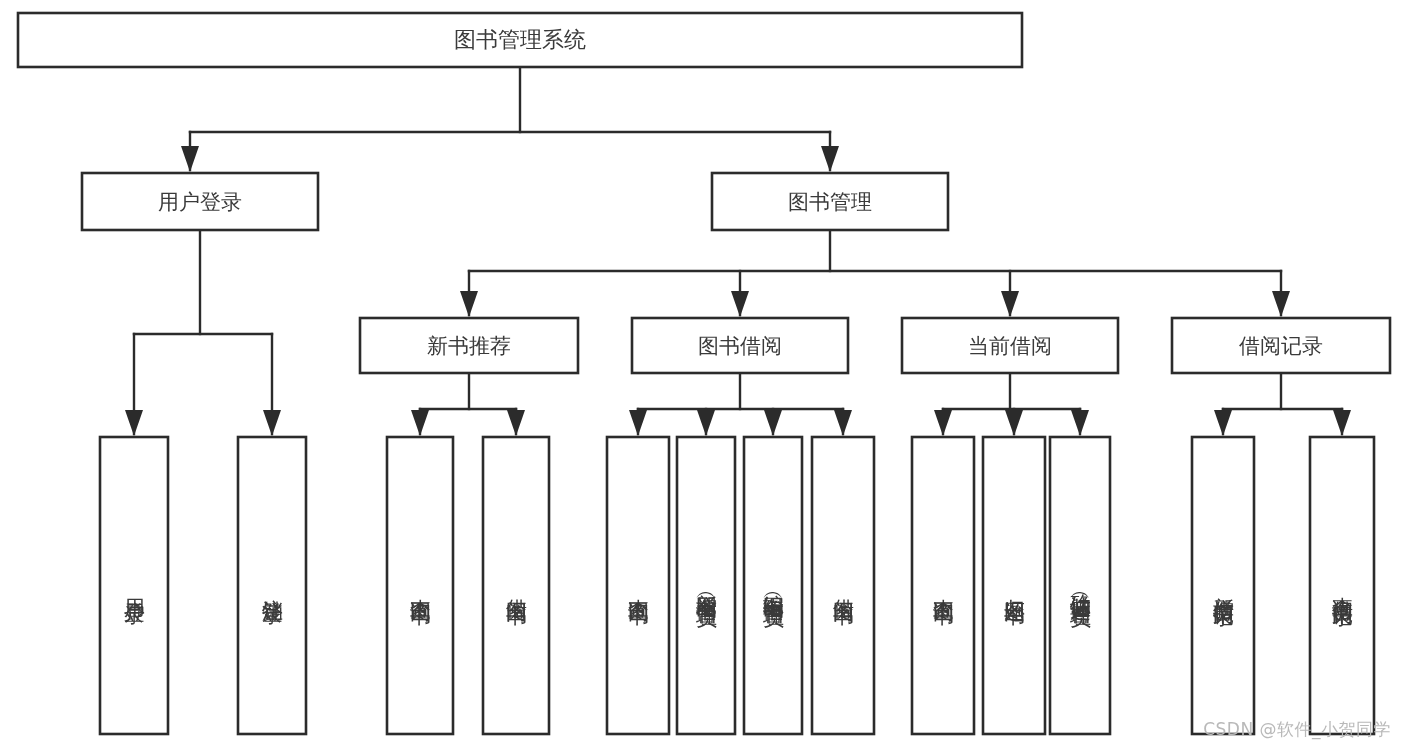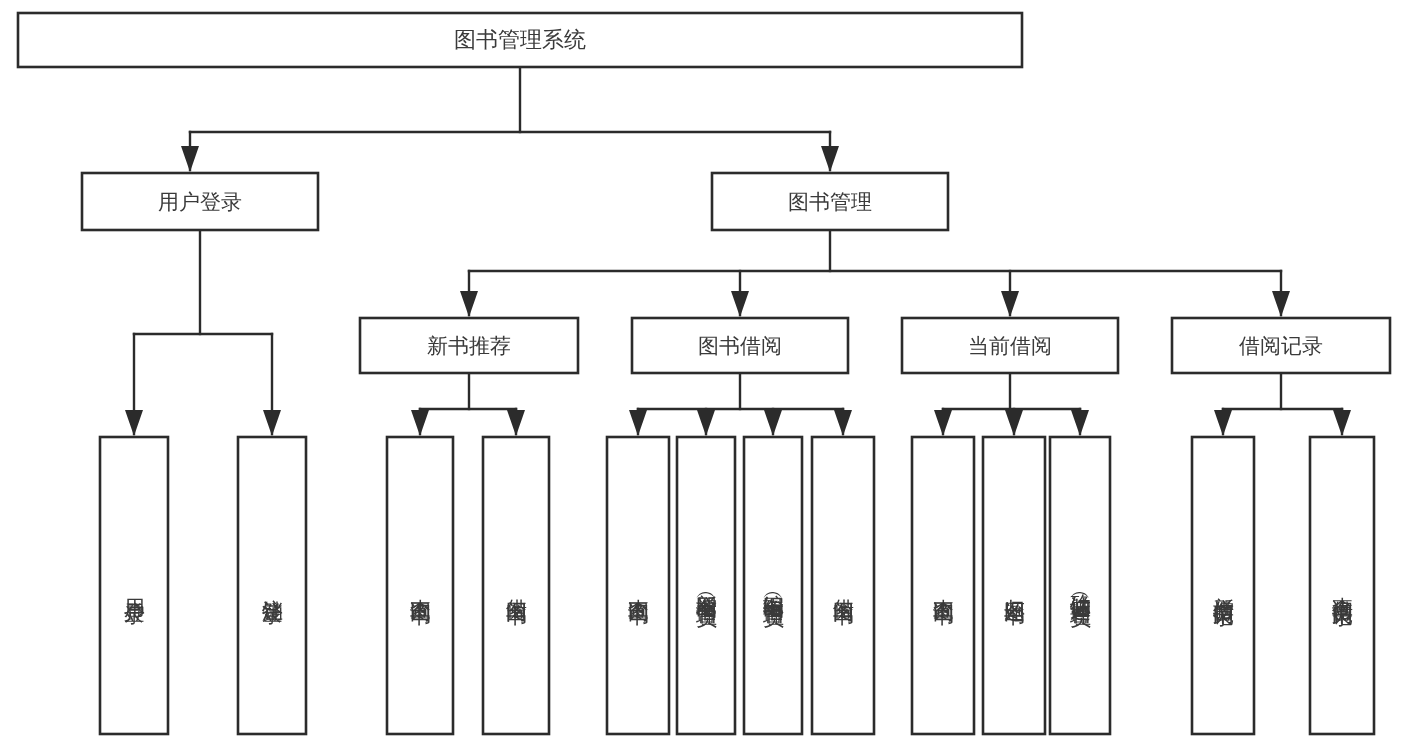--- a/index.html
+++ b/index.html
@@ -182,14 +182,15 @@
       <div class="leaf-label" style="left: 677px; top: 443px; width: 58px; height: 285px; display: flex; align-items: center; justify-content: center;">新增图书（管理员）</div>
       <div class="leaf-label" style="left: 744px; top: 443px; width: 58px; height: 285px; display: flex; align-items: center; justify-content: center;">编辑图书（管理员）</div>
       <div class="leaf-label" style="left: 812px; top: 443px; width: 62px; height: 285px; display: flex; align-items: center; justify-content: center;">借阅图书</div>
       <div class="leaf-label" style="left: 912px; top: 443px; width: 62px; height: 285px; display: flex; align-items: center; justify-content: center;">查询图书</div>
       <div class="leaf-label" style="left: 983px; top: 443px; width: 62px; height: 285px; display: flex; align-items: center; justify-content: center;">归还图书</div>
       <div class="leaf-label" style="left: 1050px; top: 443px; width: 60px; height: 285px; display: flex; align-items: center; justify-content: center;">确认归还（管理员）</div>
       <div class="leaf-label" style="left: 1192px; top: 443px; width: 62px; height: 285px; display: flex; align-items: center; justify-content: center;">新增借阅记录</div>
       <div class="leaf-label" style="left: 1310px; top: 443px; width: 64px; height: 285px; display: flex; align-items: center; justify-content: center;">查询借阅记录</div>
     </div>
 
+  <div class="watermark">CSDN @软件_小贺同学</div>
 
 </div>
 
 </body></html>

